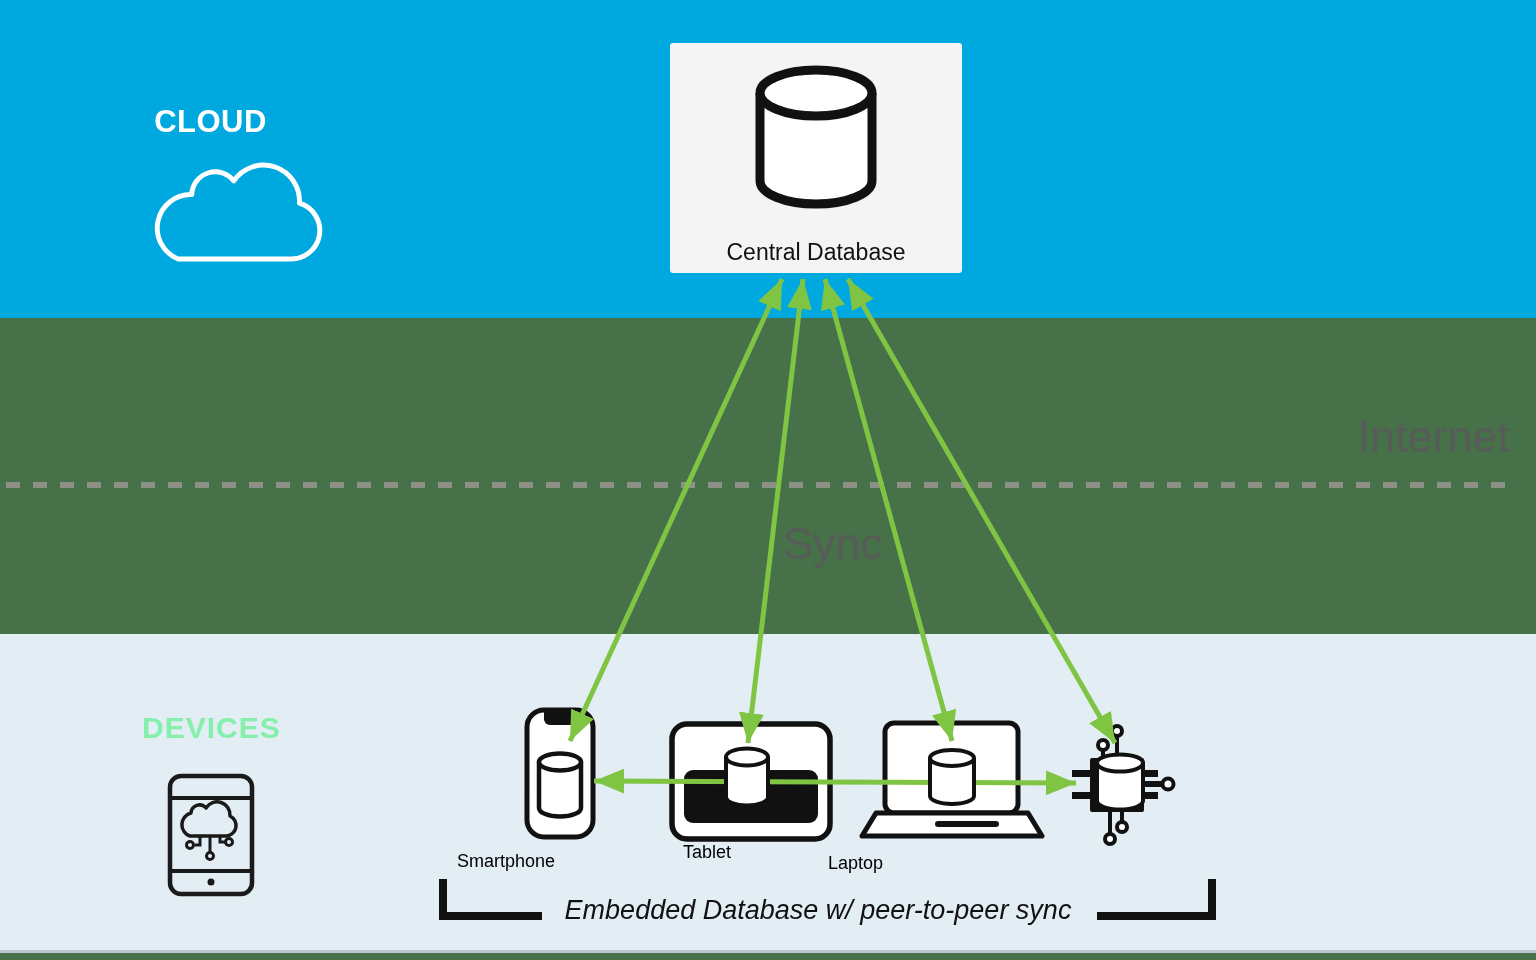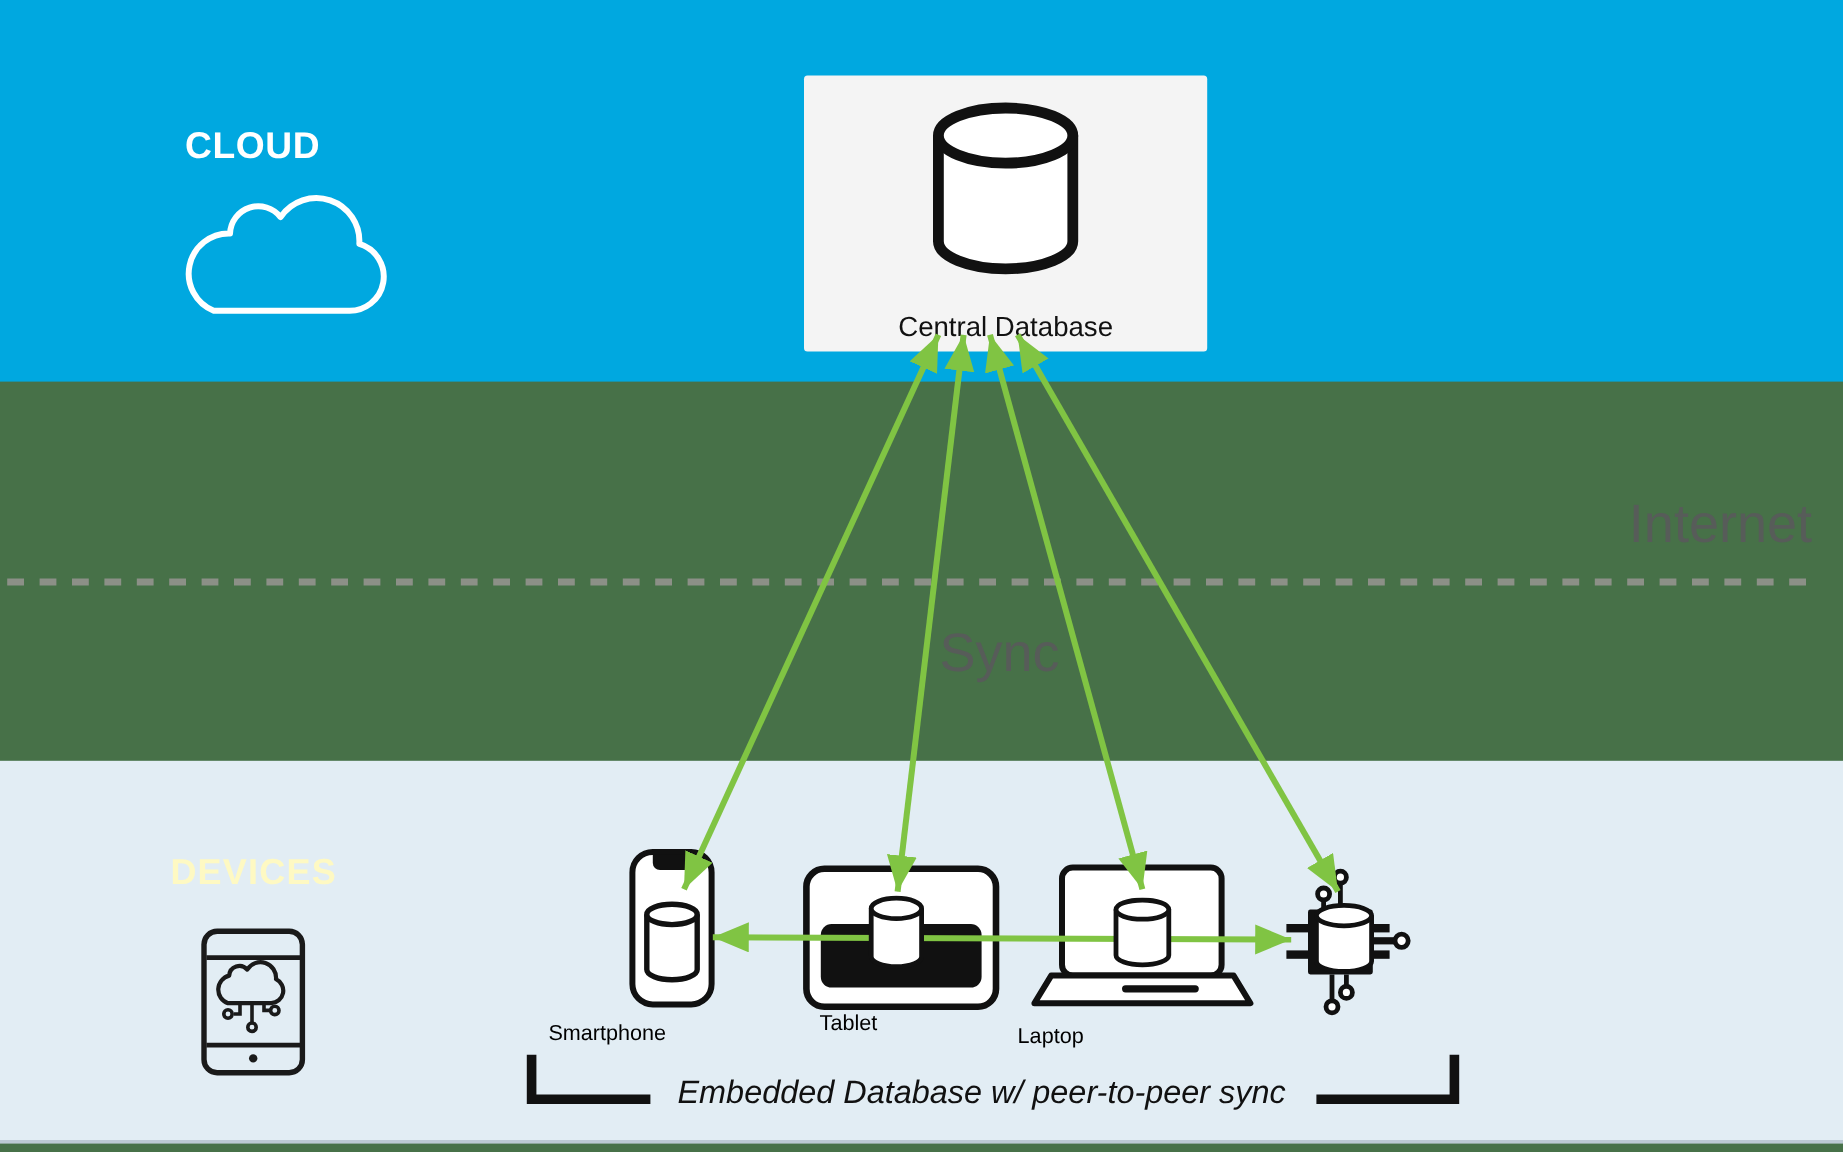--- a/index.html
+++ b/index.html
@@ -9,35 +9,35 @@
     font-family:"Liberation Sans",sans-serif;
   }
   .abs{position:absolute;}
   
   .band-cloud{left:0;top:0;width:1536px;height:318px;background:var(--cloud_band,#00A8E0);}
   .band-devices{left:0;top:634px;width:1536px;height:316px;background:var(--devices_band,#E2EDF4);}
   .divider{left:0;top:950px;width:1536px;height:3px;background:var(--divider,#BCC9D3);}
   
   .cloud-title{left:58px;top:62px;width:305px;text-align:center;color:var(--white,#fff);
     font-size:31px;font-weight:bold;line-height:40px;letter-spacing:.5px;z-index:1;}
-  .central-box{left:670px;top:43px;width:336px;height:230px;background:var(--panel,#F4F4F4);
-    border-radius:3px;z-index:1;margin-top:20px;}
+  .central-box{left:670px;top:43px;width:292px;height:230px;background:var(--panel,#F4F4F4);
+    border-radius:3px;z-index:1;}
   .central-box .cyl{position:absolute;left:50%;top:20px;transform:translateX(-50%);}
   .central-label{position:absolute;left:0;bottom:7px;width:100%;text-align:center;
     color:#111;font-size:23px;}
   .internet-label{left:1230px;top:411px;width:280px;text-align:right;
     color:var(--muted_text,#575C59);font-size:45px;z-index:1;}
   .sync-label{left:748px;top:518px;width:170px;text-align:center;
     color:var(--muted_text,#575C59);font-size:45px;z-index:1;}
-  .devices-title{left:142px;top:711px;color:#fef9c3;font-size:30px;font-weight:bold;
+  .devices-title{left:142px;top:711px;color:#86efac;font-size:30px;font-weight:bold;
     letter-spacing:1px;z-index:1;}
   .dev-label{width:200px;text-align:left;color:#000000;font-size:18px;z-index:1;}
   .lbl-smartphone{left:457px;top:851px;}
   .lbl-tablet{left:683px;top:842px;}
-  .lbl-laptop{left:848px;top:853px;}
+  .lbl-laptop{left:828px;top:853px;}
   .bracket-label{left:543px;top:895px;width:550px;text-align:center;color:#111;
     font-size:27px;font-style:italic;font-weight:normal;z-index:1;}
   
   .icon-layer{z-index:2;}
   .overlay{left:0;top:0;z-index:3;}
   .cyl-overlay{z-index:4;}
   .z1{z-index:1;}
   .ar{stroke:var(--arrow,#80C443);}
   .arrowhead{fill:var(--arrow,#80C443);}
   .dashline{stroke:var(--dash,#8C9087);}

